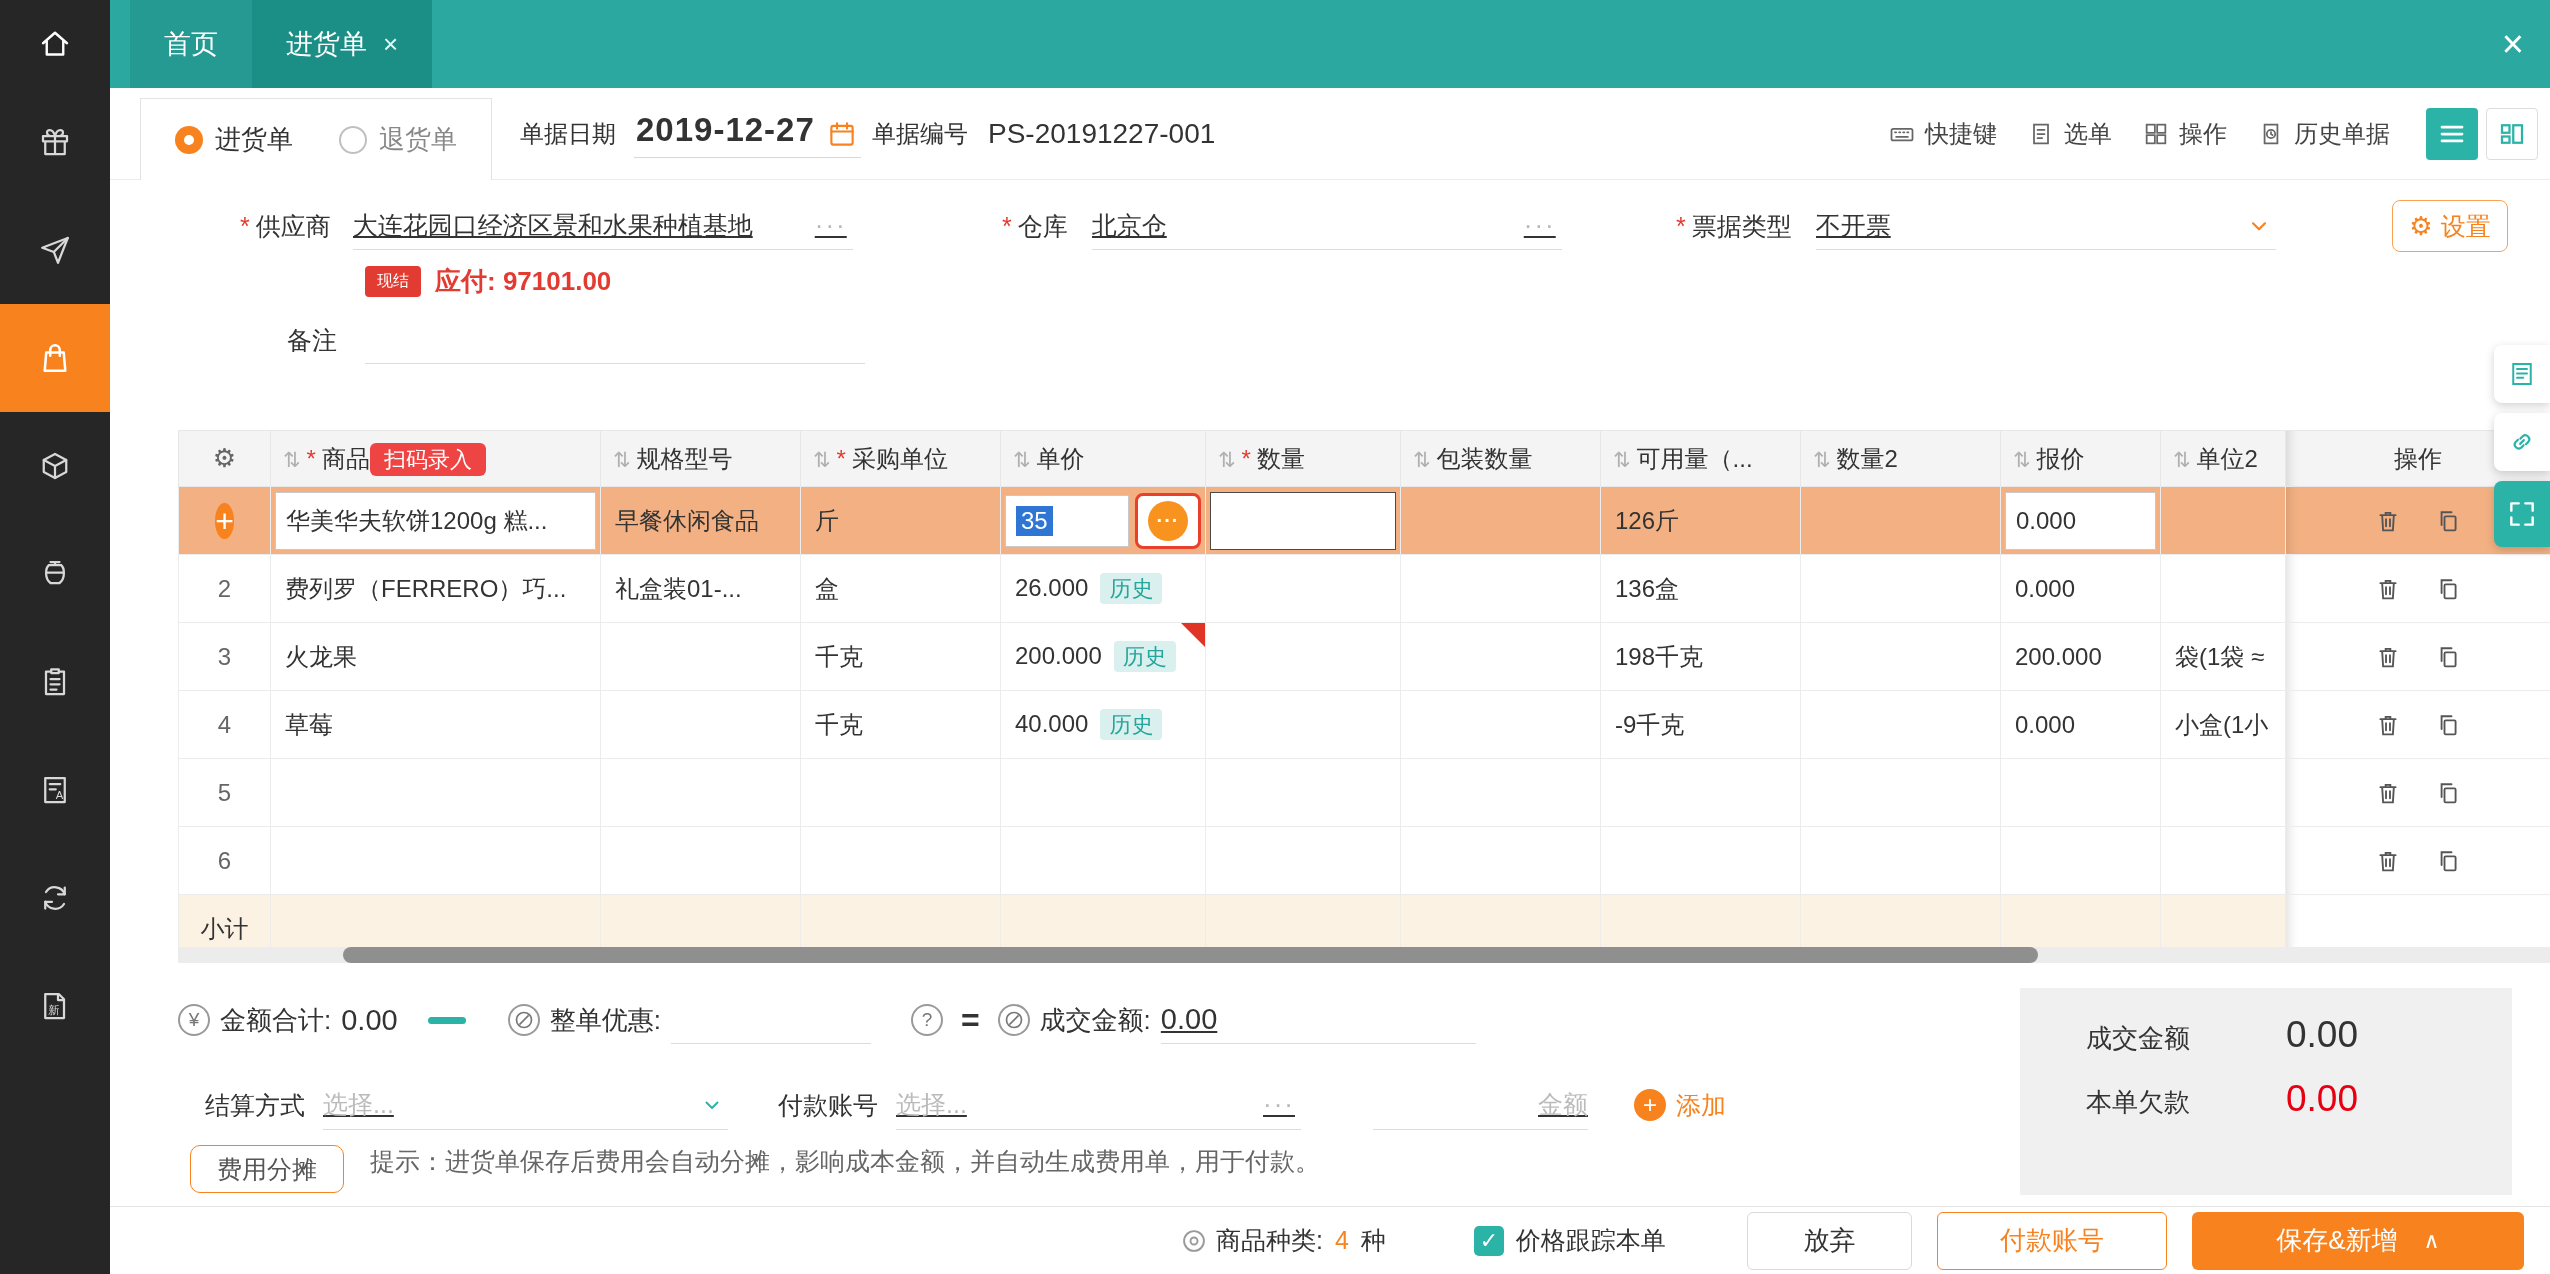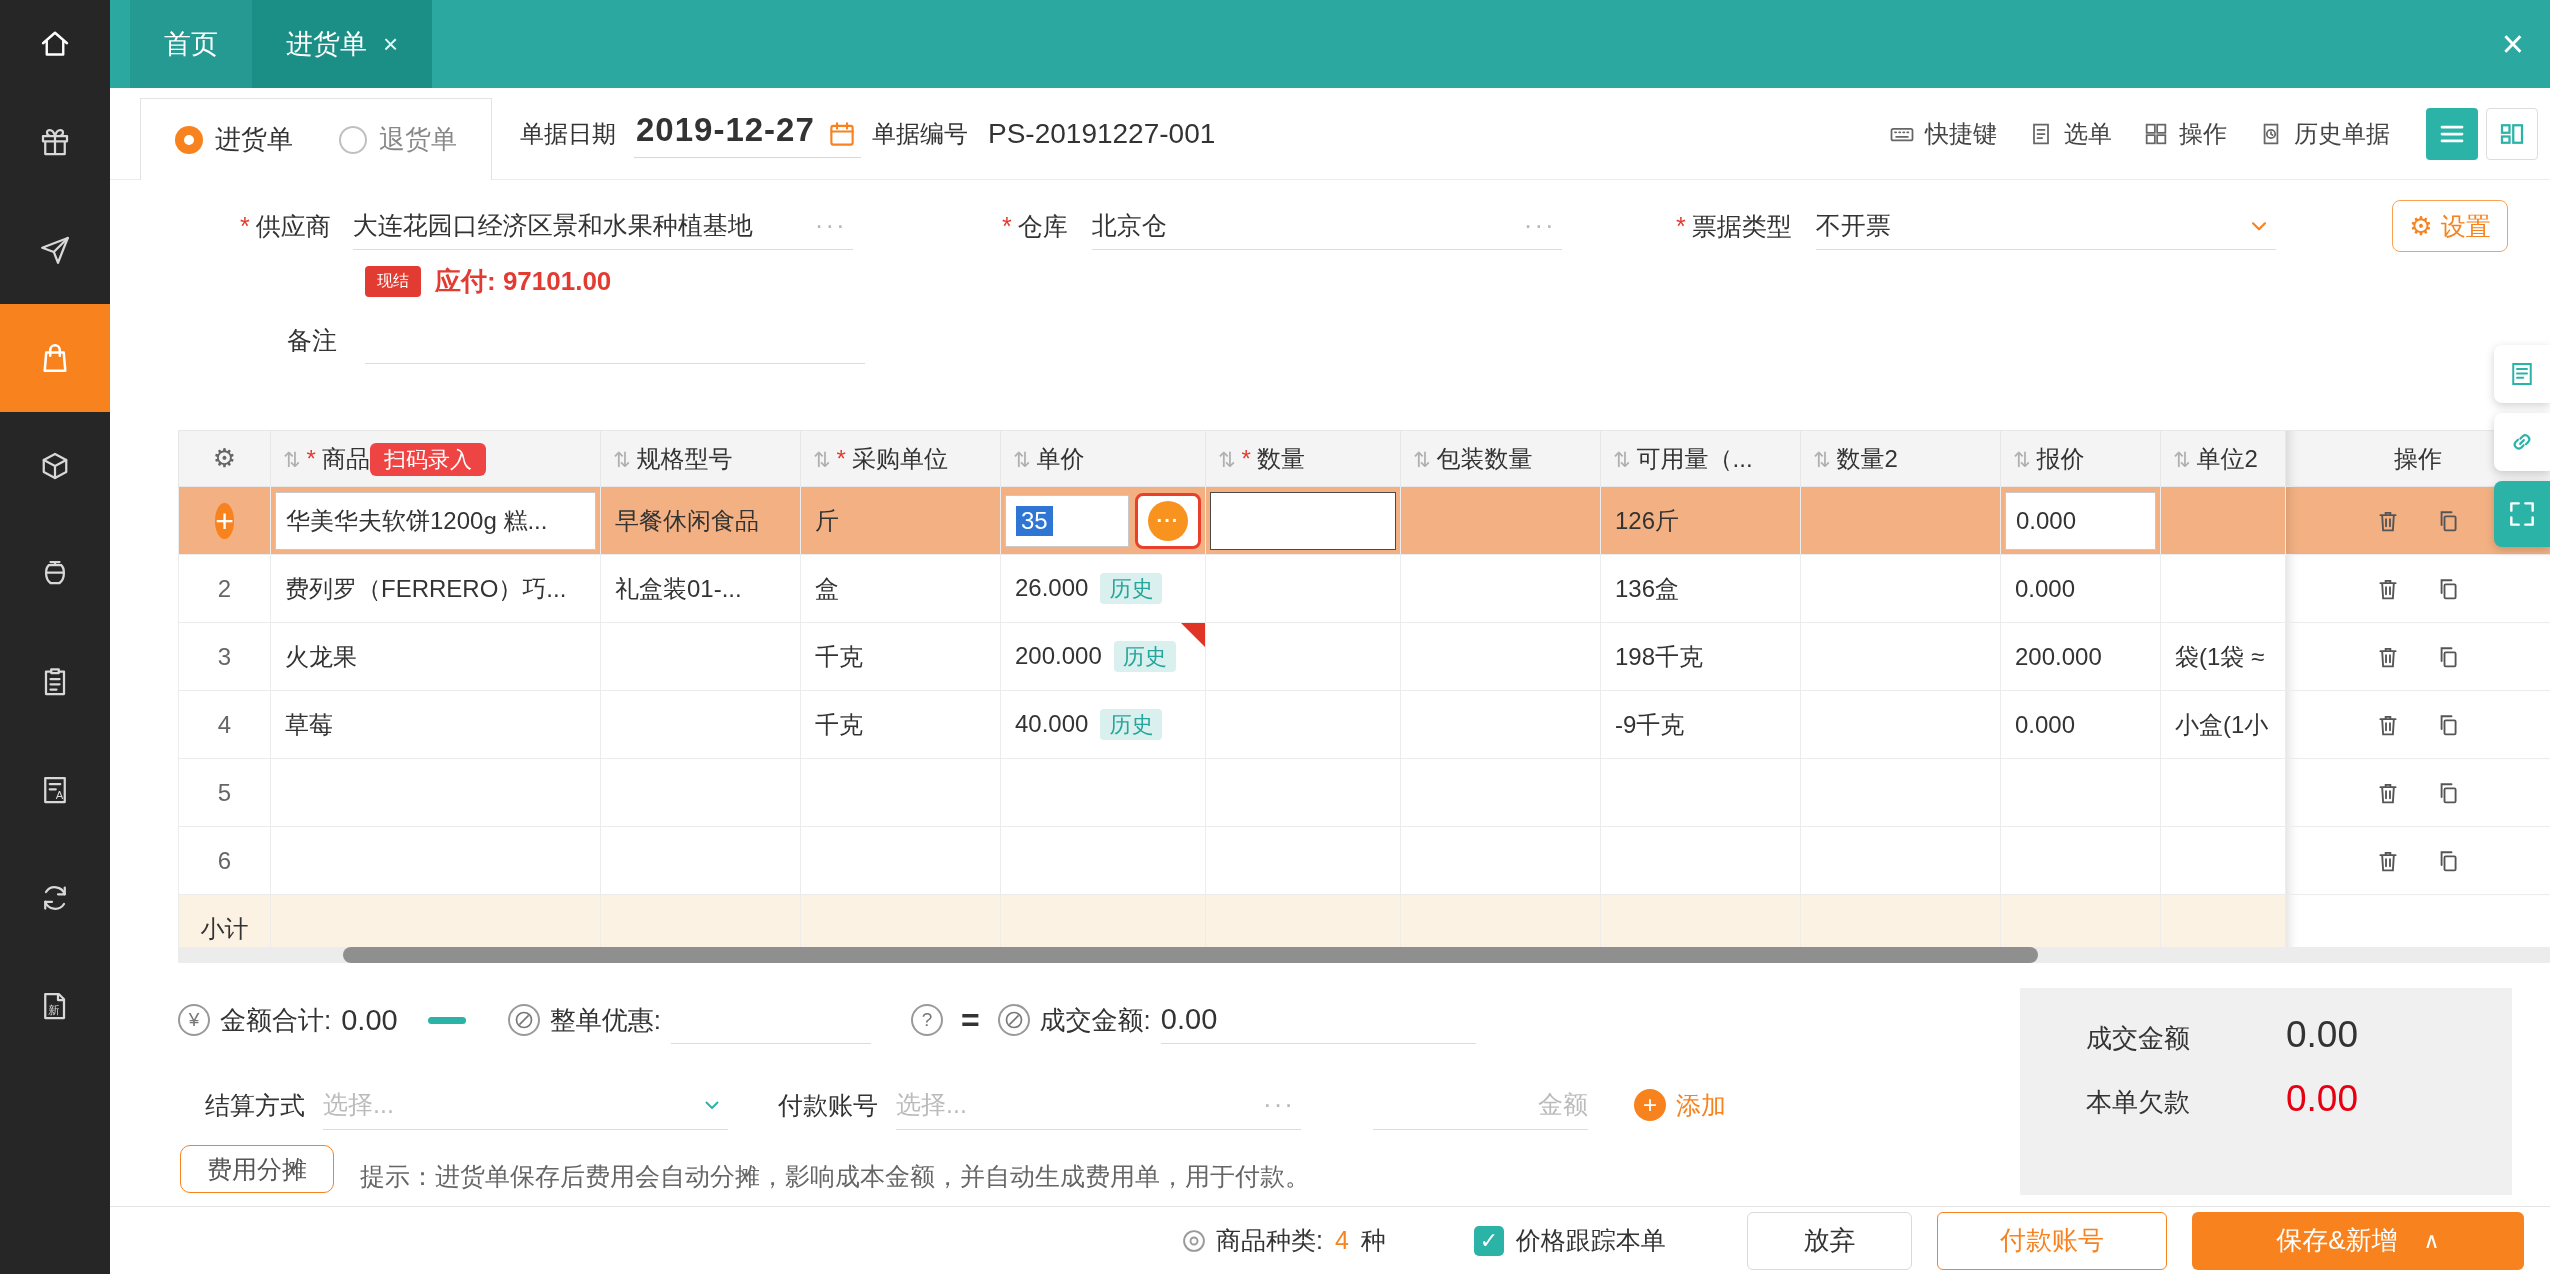--- a/index.html
+++ b/index.html
@@ -45,21 +45,21 @@
   .tb-act { display:flex; align-items:center; gap:9px; color:#444; cursor:pointer; font-size:24px; }
   .tb-act svg { color:#666; }
   .viewtoggle { display:flex; gap:8px; margin-left:6px; }
   .vbtn { width:52px; height:52px; display:flex; align-items:center; justify-content:center; cursor:pointer; border-radius:4px; }
   .vbtn.on { background:#2bb3a8; color:#fff; }
   .vbtn.offv { background:#fff; border:1px solid #ddd; color:#2bb3a8; }
 
   
   .flabel { display:flex; align-items:center; font-size:25px; color:#333; white-space:nowrap; }
   .rstar { color:#e23b31; margin-right:6px; }
-  .ufield { border-bottom:1px solid #dcdcdc; height:48px; display:flex; align-items:center; font-size:25px; }
+  .ufield { border-bottom:1px solid #dcdcdc; height:48px; display:flex; align-items:center; font-size:25px;text-decoration:underline; }
   .ufield .grow { flex:1; }
   .dots3 { color:#b8b8b8; font-size:26px; letter-spacing:2px; padding:0 6px; cursor:pointer; }
   .f-supplier { position:absolute; left:130px; top:114px; display:flex; align-items:center; }
   .f-supplier .flabel { margin-right:22px; }
   .f-supplier .ufield { width:500px; }
   .f-cash { position:absolute; left:255px; top:176px; display:flex; align-items:center; }
   .badge-cash { background:#e23b31; color:#fff; font-size:16px; padding:5px 12px; border-radius:4px; }
   .payable { color:#e23b31; font-size:26px; font-weight:bold; margin-left:14px; }
   .f-remark { position:absolute; left:177px; top:228px; display:flex; align-items:center; }
   .f-remark .flabel { margin-right:28px; }
@@ -110,21 +110,21 @@
   .t-label { margin:0 10px; font-size:26px; }
   .t-val { font-size:29px; }
   .tealdash { width:38px; height:7px; background:#2bb3a8; border-radius:4px; margin:0 42px 0 30px; cursor:pointer; }
   .equals { font-size:32px; font-weight:bold; margin:0 18px; color:#333; }
   .payment { position:absolute; left:95px; top:992px; height:50px; display:flex; align-items:center; }
   .p-label { font-size:25px; color:#333; margin-right:18px; white-space:nowrap; }
   .placeholder { color:#bbb; }
   .payment .ufield { height:50px; }
   .addbtn { display:flex; align-items:center; gap:10px; color:#f7821e; cursor:pointer; margin-left:46px; font-size:25px; }
   .addcirc { width:32px; height:32px; border-radius:50%; background:#f7821e; color:#fff; display:flex; align-items:center; justify-content:center; font-size:24px; }
-  .tiprow { position:absolute; left:70px; top:1057px; height:48px; display:flex; align-items:flex-end; gap:26px; }
+  .tiprow { position:absolute; left:80px; top:1057px; height:48px; display:flex; align-items:flex-start; gap:26px; }
   .btn-share { height:48px; padding:0 26px; border:1px solid #f7821e; border-radius:10px; background:#fff; color:#555; font-size:25px; display:flex; align-items:center; cursor:pointer; }
   .tiptext { color:#666; font-size:25px; }
 
   
   .sumpanel { position:absolute; left:1910px; top:900px; width:492px; height:207px; background:#f0f0f0; padding:26px 0 0 66px; }
   .sumrow { display:flex; align-items:baseline; margin-bottom:22px; }
   .sumrow .sl { width:160px; font-size:26px; color:#333; }
   .sumrow .sv { font-size:37px; margin-left:40px; }
   .sv.red { color:#e60012; }
 

